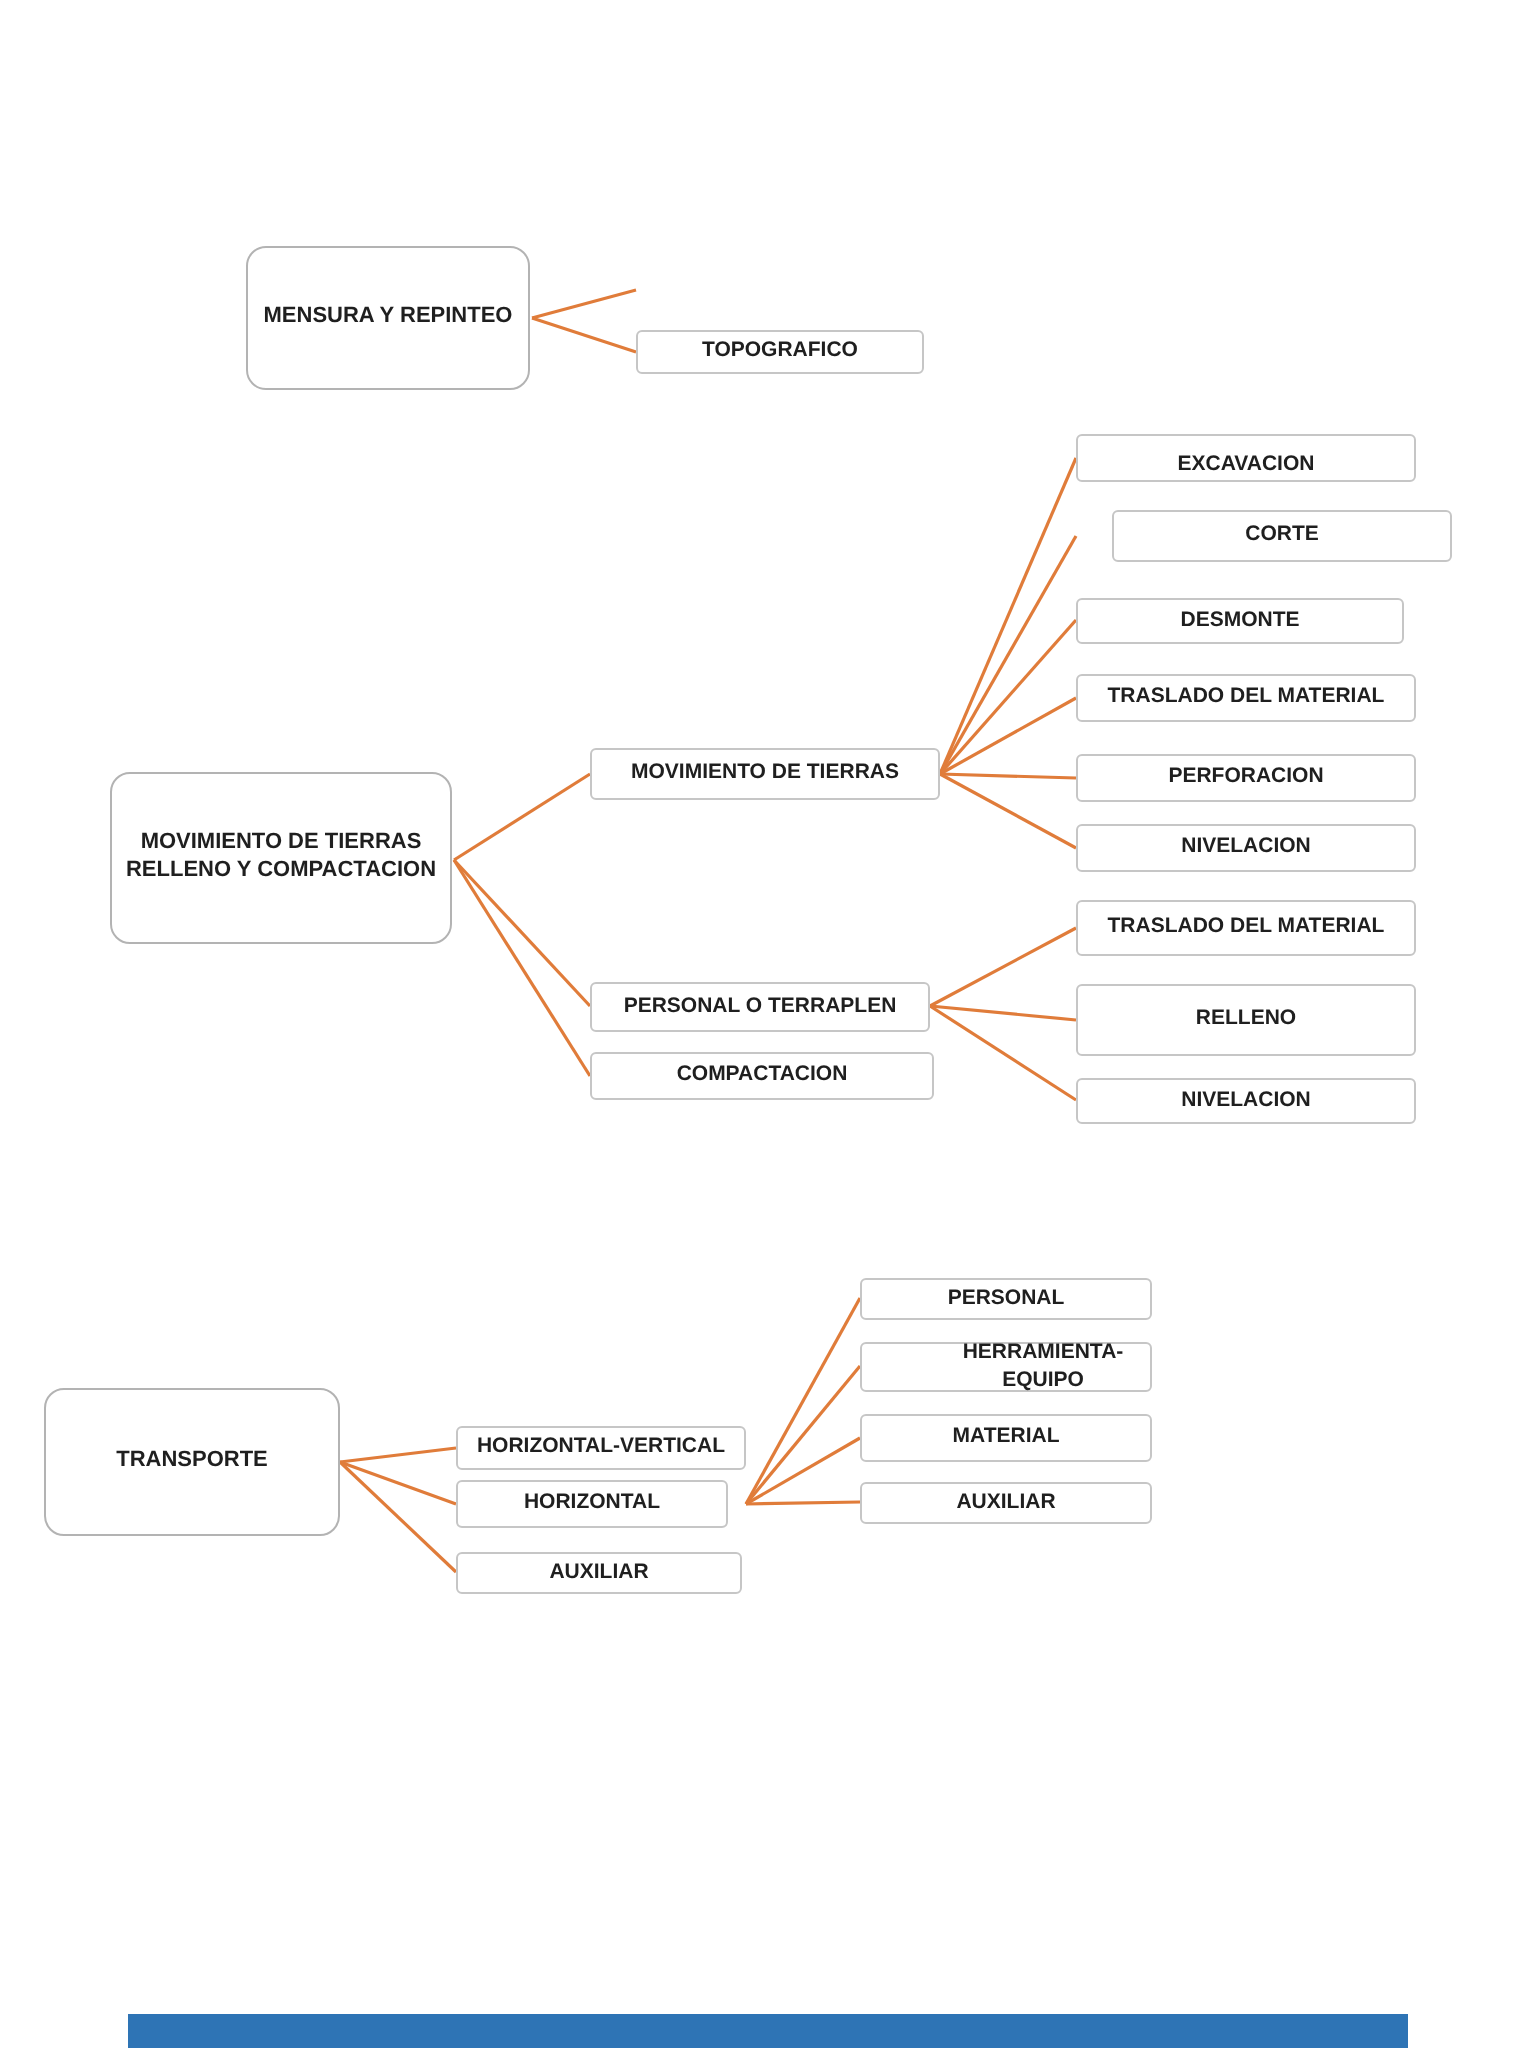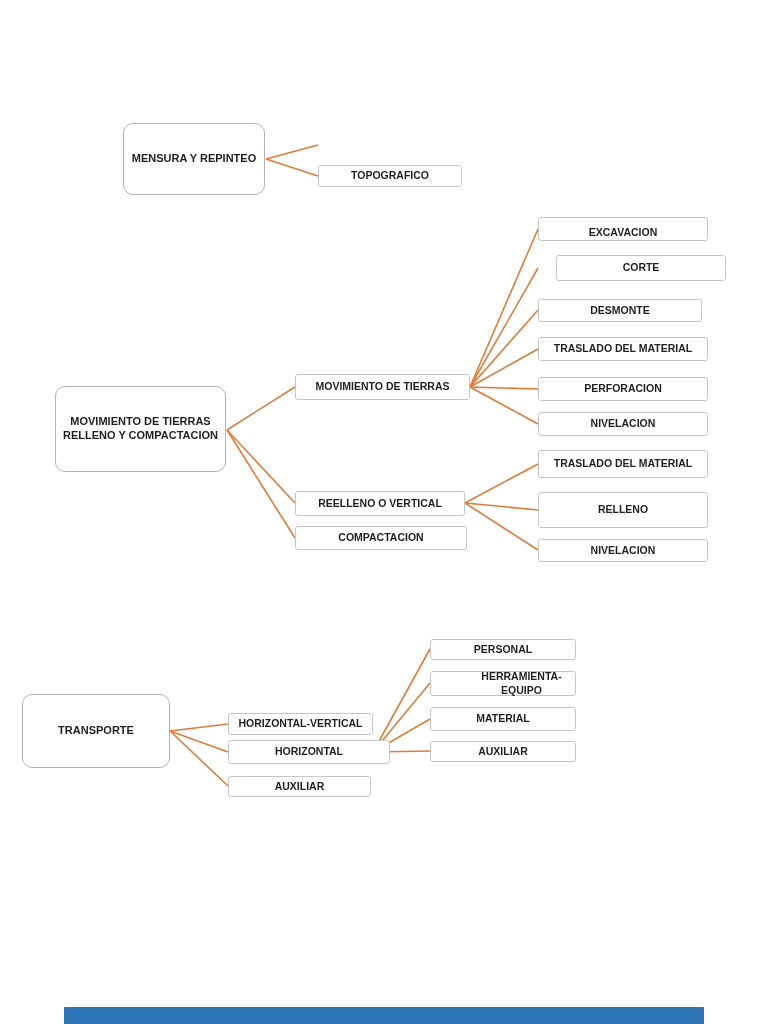--- a/index.html
+++ b/index.html
@@ -75,21 +75,21 @@
 
   <div class="node root-node" style="left:55px;top:386px;width:171px;height:86px;flex-direction:column;">
     <span>MOVIMIENTO DE TIERRAS</span>
     <span>RELLENO Y COMPACTACION</span>
   </div>
 
   <div class="node" style="left:295px;top:374px;width:175px;height:26px;">
     <span>MOVIMIENTO DE TIERRAS</span>
   </div>
   <div class="node" style="left:295px;top:491px;width:170px;height:25px;">
-    <span>REELLENO O VERTICAL</span>
+    <span>PERSONAL O TERRAPLEN</span>
   </div>
   <div class="node" style="left:295px;top:526px;width:172px;height:24px;justify-content:center;">
     <span>COMPACTACION</span>
   </div>
 
   <div class="node" style="left:538px;top:217px;width:170px;height:24px;align-items:flex-end;">
     <span>EXCAVACION</span>
   </div>
   <div class="node" style="left:536px;top:255px;width:170px;height:26px;margin-left:20px;">
     <span>CORTE</span>
@@ -117,21 +117,21 @@
     <span>NIVELACION</span>
   </div>
 
   <div class="node root-node" style="left:22px;top:694px;width:148px;height:74px;">
     <span>TRANSPORTE</span>
   </div>
 
   <div class="node" style="left:228px;top:713px;width:145px;height:22px;">
     <span>HORIZONTAL-VERTICAL</span>
   </div>
-  <div class="node" style="left:228px;top:740px;width:162px;height:24px;text-align:center;">
+  <div class="node" style="left:228px;top:740px;width:136px;height:24px;text-align:center;">
     <span>HORIZONTAL</span>
   </div>
   <div class="node" style="left:228px;top:776px;width:143px;height:21px;">
     <span>AUXILIAR</span>
   </div>
 
   <div class="node" style="left:430px;top:639px;width:146px;height:21px;">
     <span>PERSONAL</span>
   </div>
   <div class="node" style="left:430px;top:671px;width:146px;height:25px;padding-left:41px;">

